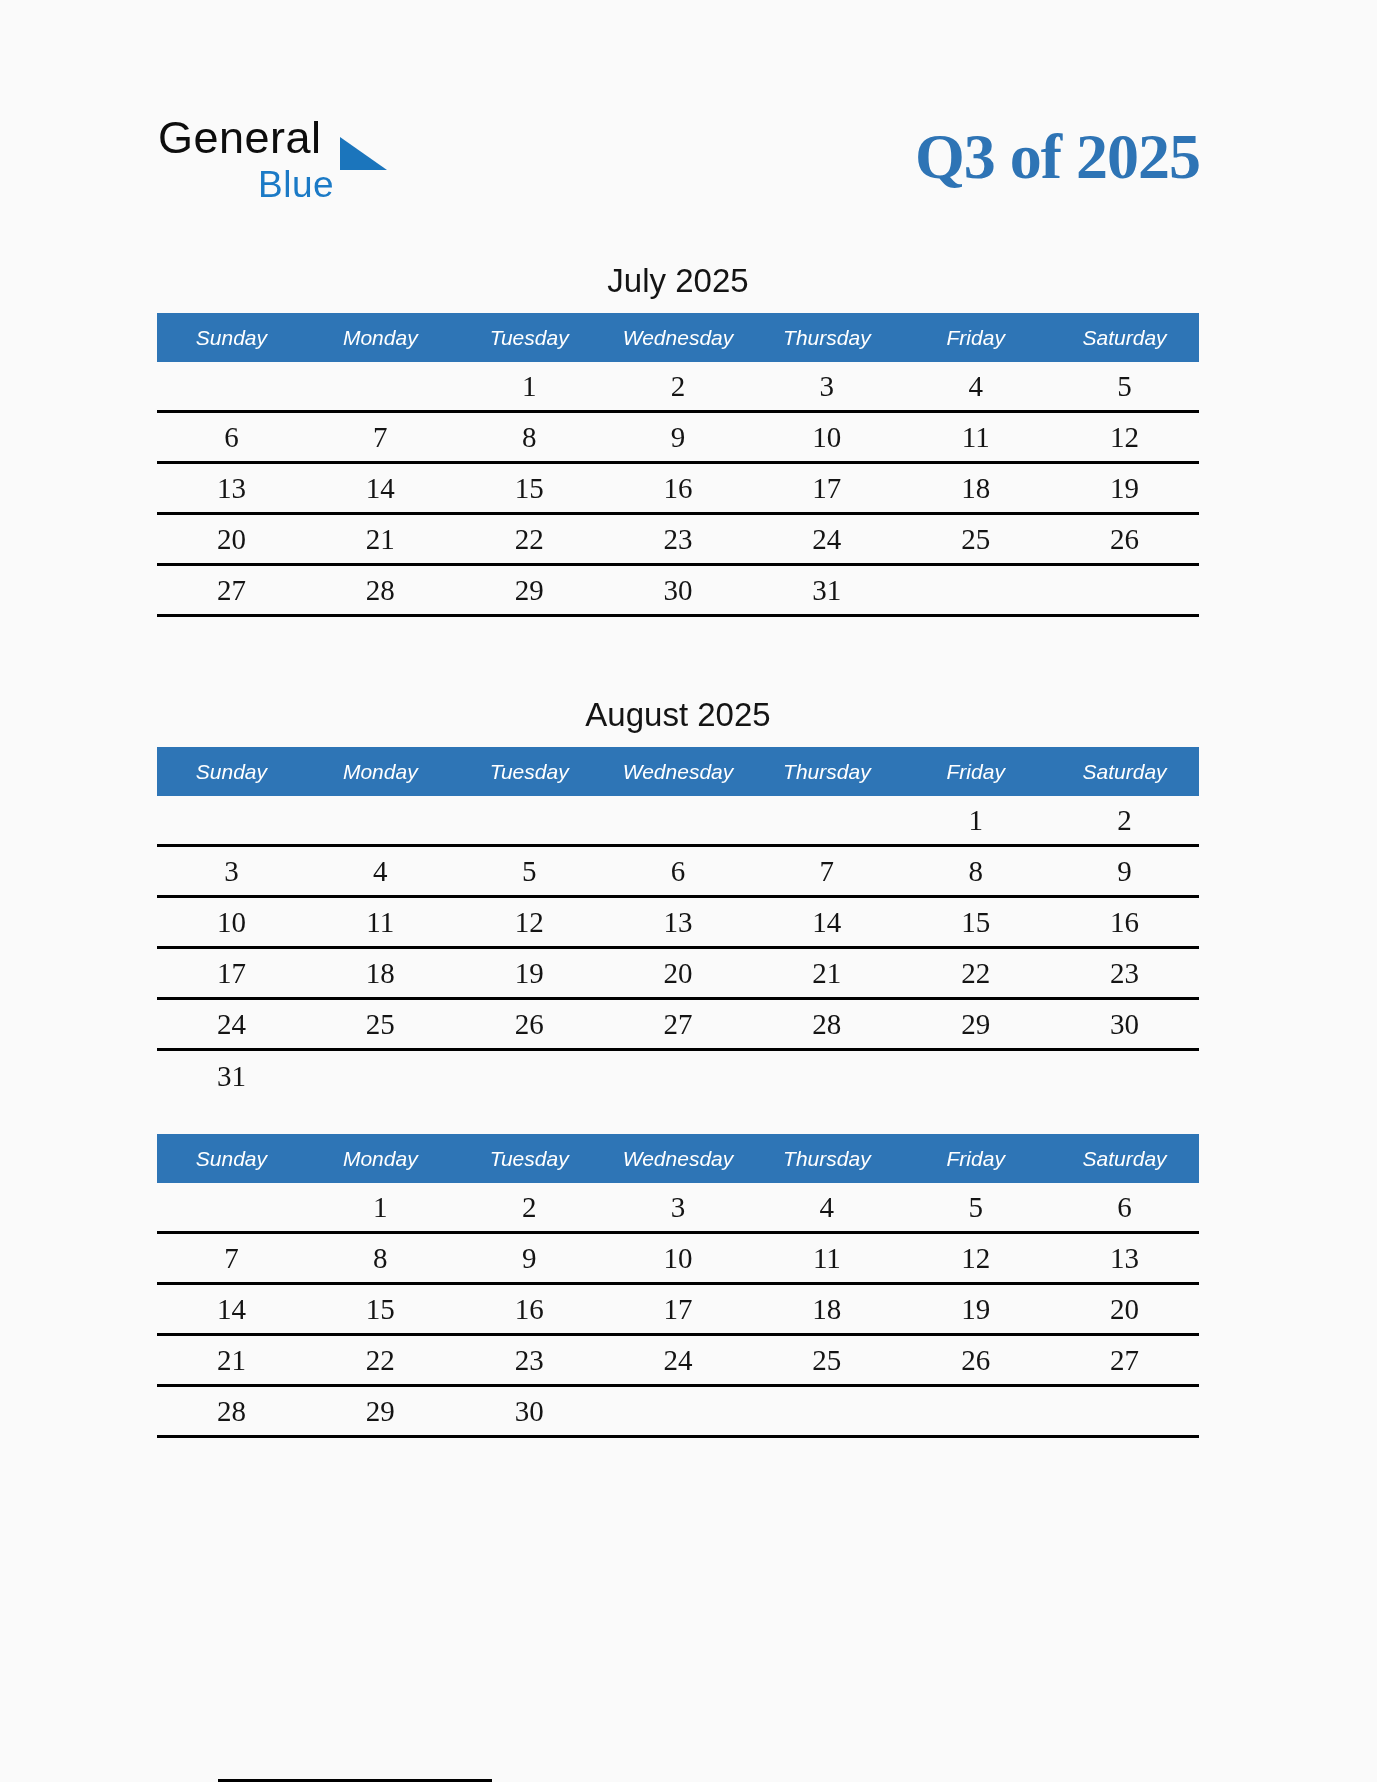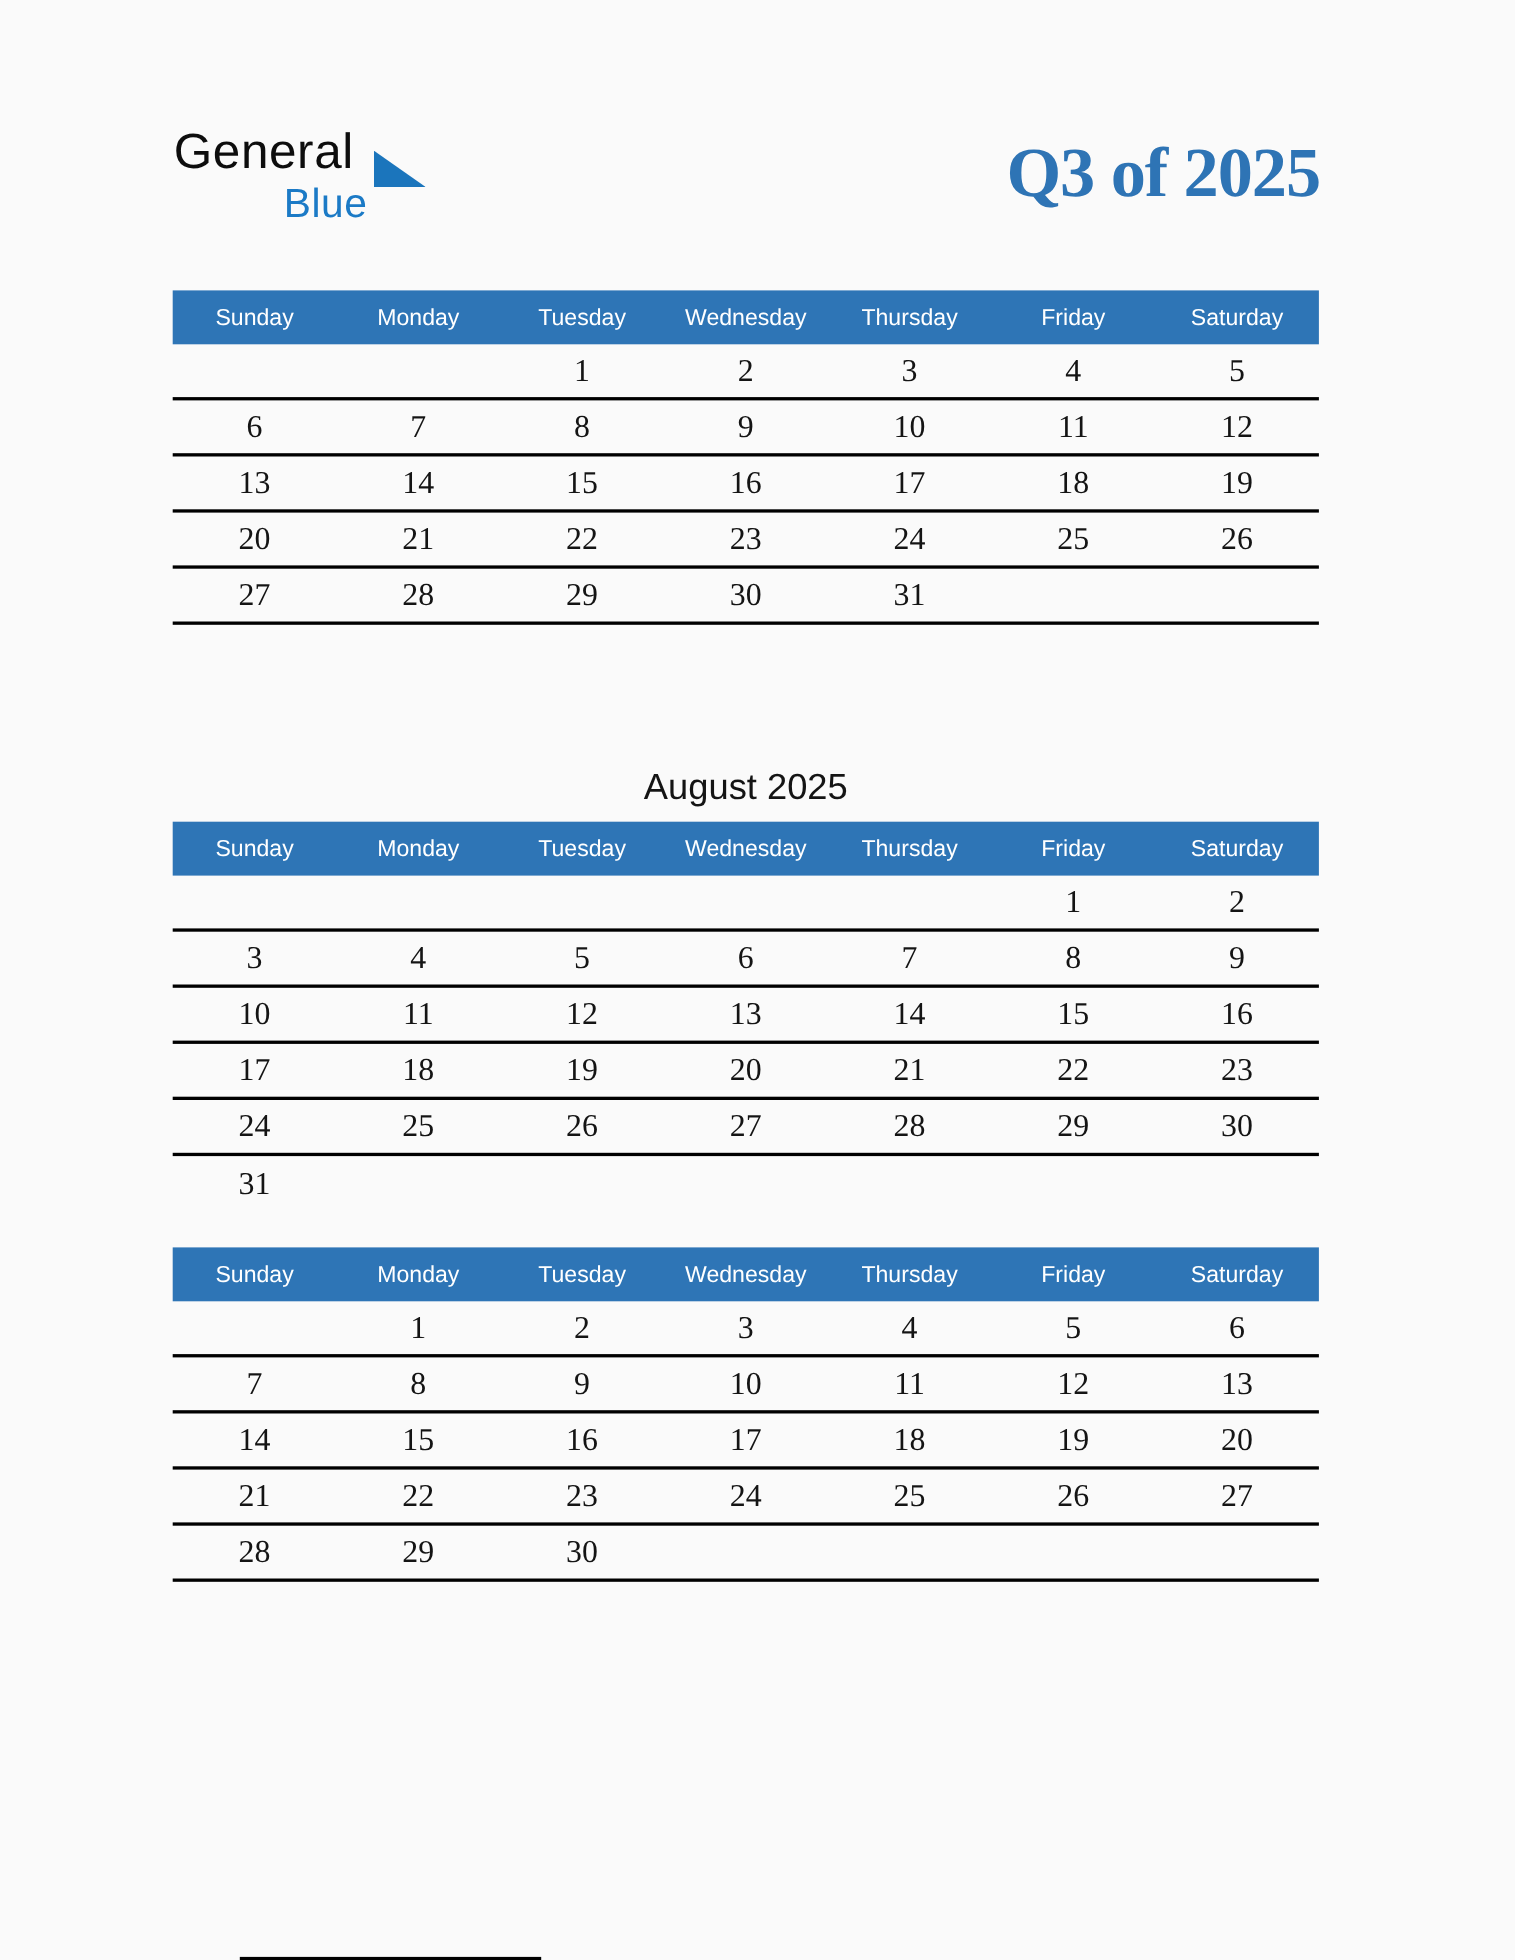--- a/index.html
+++ b/index.html
@@ -20,21 +20,21 @@
     letter-spacing:.5px;color:#1b7ac6;}
   .quarter-title{position:absolute;top:122px;right:177px;margin:0;
     font-size:64px;font-weight:bold;letter-spacing:-1px;color:#2e74b5;line-height:1.1;font-family:Liberation Serif, serif;}
   
   .month{position:absolute;left:157px;width:1042px;}
   .month-0{top:264px;}
   .month-1{top:698px;}
   .month-2{top:1134px;}
   .month-title{height:34px;line-height:34px;margin-bottom:15px;text-align:center;
     font-size:33px;color:#141414;}
-  .weekday-row{display:flex;height:49px;background:#2e75b6;}
+  .weekday-row{display:flex;height:49px;background:#2e75b6;font-style:italic;}
   .weekday-cell{flex:1;display:flex;align-items:center;justify-content:center;
     color:#ffffff;font-size:21px;}
   .week-row{display:flex;height:51px;box-sizing:border-box;
     border-bottom:3px solid #000;align-items:center;}
   .week-row.no-border{border-bottom:none;}
   .day-cell{flex:1;text-align:center;font-family:"Liberation Serif",serif;
     font-size:29px;color:#141414;}
   
   .cutoff-line{position:absolute;left:218px;top:1779px;width:274px;height:3px;background:#000;}
 </style>
@@ -44,20 +44,21 @@
 <div class="logo">
   <span class="logo-general">General</span>
   <span class="logo-triangle"></span>
   <span class="logo-blue">Blue</span>
 </div>
 
 <h1 class="quarter-title">Q3 of 2025</h1>
 
 <main id="months-container">
     <section class="month month-0">
+      <div class="month-title">July 2025</div>
       <div class="weekday-row">
         <div class="weekday-cell">Sunday</div>
         <div class="weekday-cell">Monday</div>
         <div class="weekday-cell">Tuesday</div>
         <div class="weekday-cell">Wednesday</div>
         <div class="weekday-cell">Thursday</div>
         <div class="weekday-cell">Friday</div>
         <div class="weekday-cell">Saturday</div>
       </div>
       <div class="week-row">

